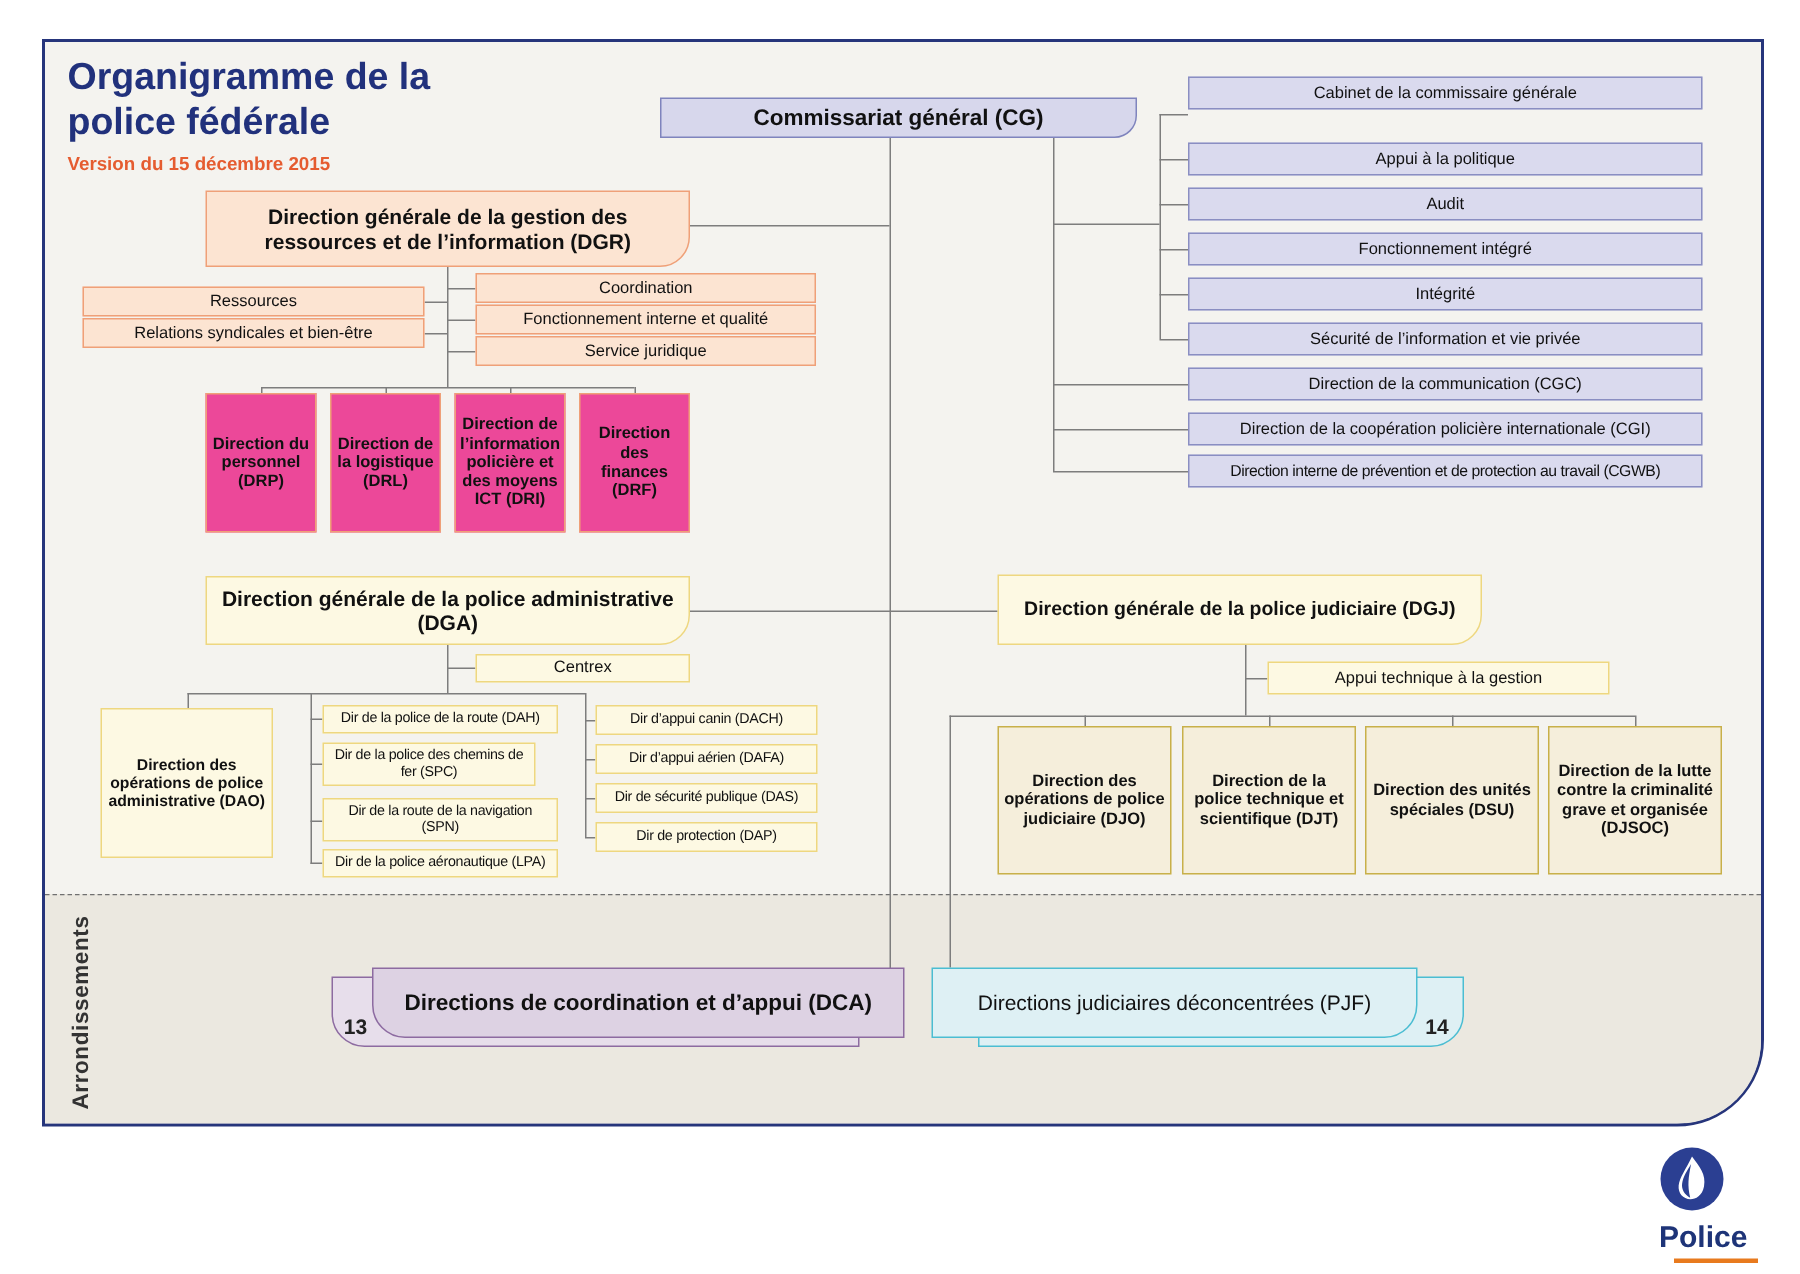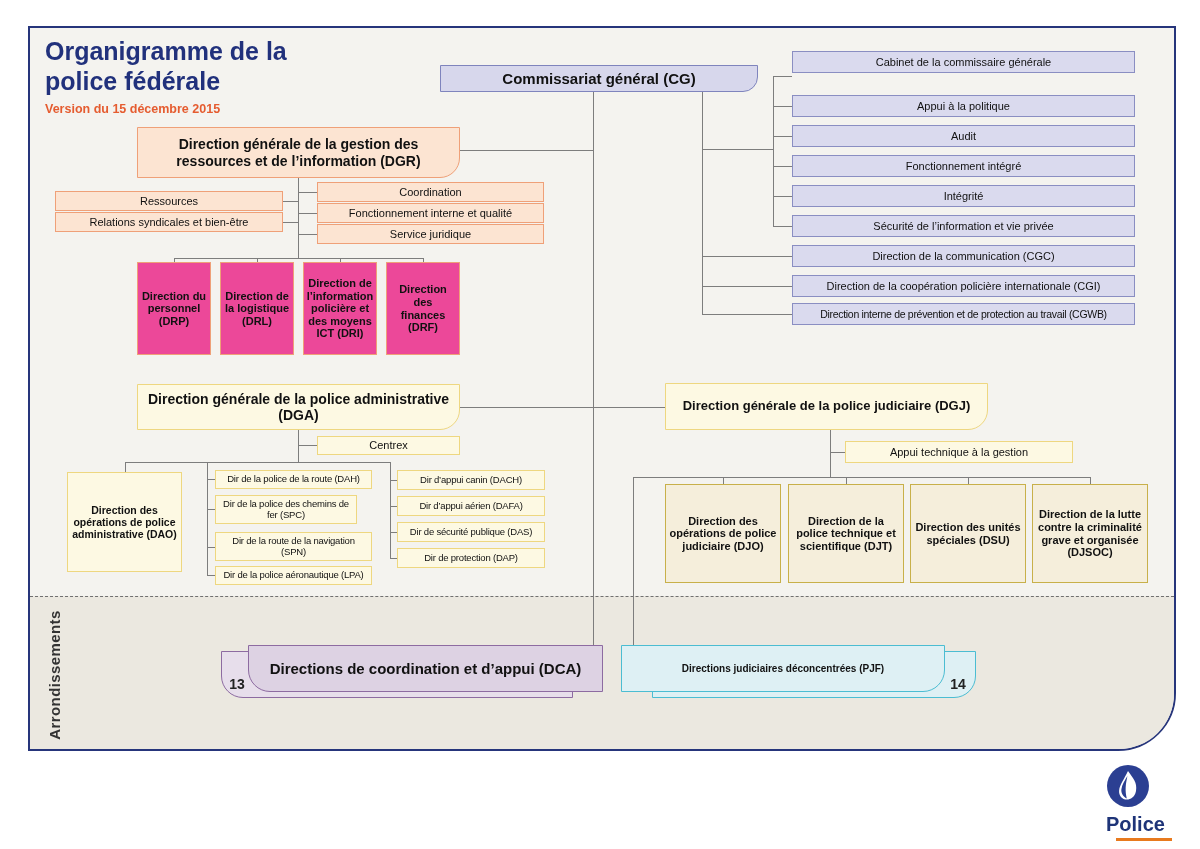--- a/index.html
+++ b/index.html
@@ -27,21 +27,21 @@
   .svc{font-size:11px;}
   .sm{font-size:9.5px;letter-spacing:-0.2px;}
   .tight{font-size:10.5px;letter-spacing:-0.3px;}
   .dao{font-weight:bold;font-size:10.5px;}
   .dgj-main{font-size:13px;}
   .dca-back{background:#e7deeb;border:1px solid #8d6ba1;border-radius:0 0 0 22px;z-index:2;}
   .dca-front{background:#ddd2e3;border:1px solid #8d6ba1;border-radius:0 0 0 22px;
              font-weight:bold;font-size:15px;z-index:3;text-align:center;}
   .pjf-back{background:#def0f4;border:1px solid #4bbdd2;border-radius:0 0 22px 0;z-index:2;}
   .pjf-front{background:#def0f4;border:1px solid #4bbdd2;border-radius:0 0 22px 0;
-             font-weight:bold;font-size:10px;z-index:3;text-align:right;}
+             font-weight:normal;font-size:14px;z-index:3;text-align:right;}
   .count{position:absolute;font-weight:bold;font-size:14px;color:#222;z-index:4;text-align:center;}
   .title{position:absolute;left:45px;top:36px;z-index:3;}
   .title h1{margin:0;font-size:25px;line-height:30px;font-weight:bold;color:#21317c;}
   .version{margin-top:6px;font-size:12.5px;font-weight:bold;color:#e55c30;}
   .arrond{position:absolute;left:54px;top:675px;transform:translate(-50%,-50%) rotate(-90deg);
           font-weight:bold;font-size:15px;color:#333;letter-spacing:0.4px;white-space:nowrap;z-index:3;}
   .logo{position:absolute;left:1106px;top:764px;width:76px;z-index:3;}
   .logo .word{font-size:20px;font-weight:bold;color:#1e3478;margin-top:1px;}
   .logo .bar{height:3px;width:56px;background:#e87a1e;margin:2px auto 0;}
 </style>

